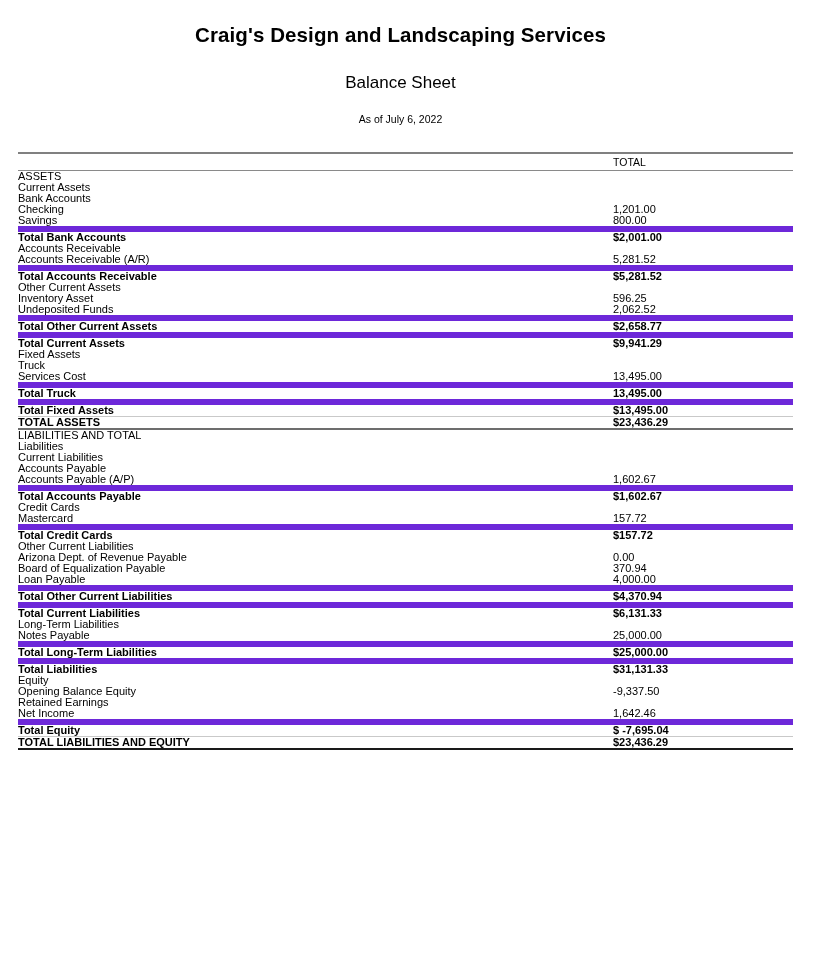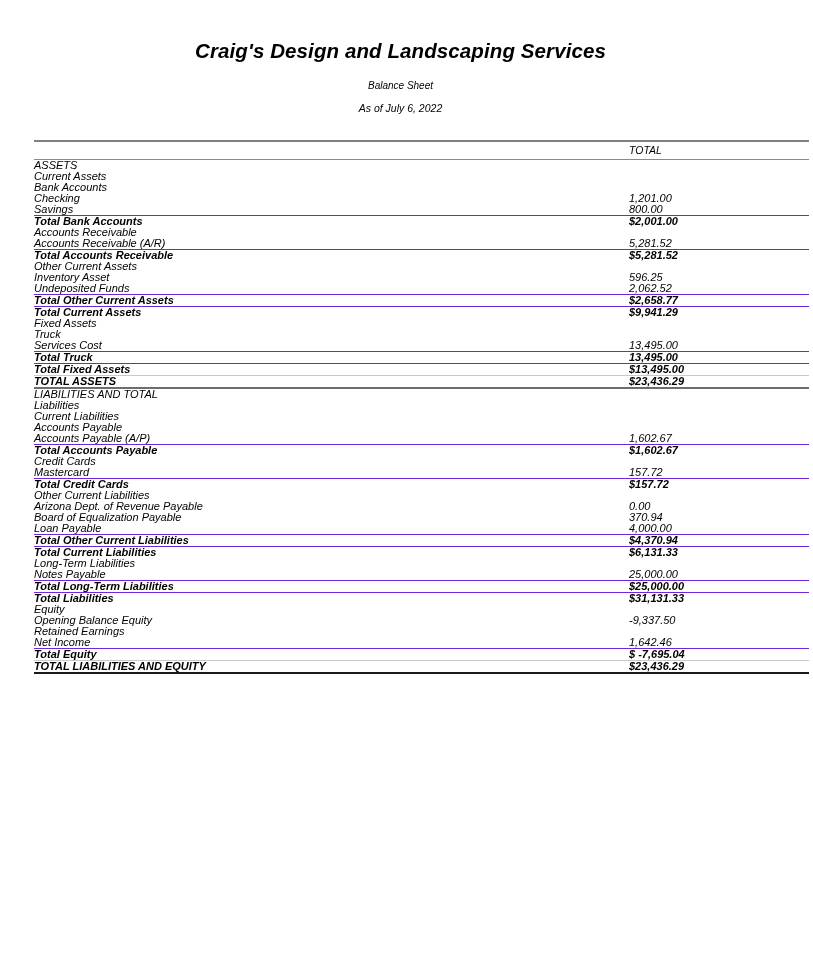--- a/index.html
+++ b/index.html
@@ -13,40 +13,39 @@
     font-family: "Liberation Sans", sans-serif;
     color: #000000;
     -webkit-font-smoothing: antialiased;
   }
 
   .page {
     width: 801px;
     height: 965px;
     position: relative;
     box-sizing: border-box;
-    padding: 16px;
-    font-style: italic;
+    padding: 0;
   }
 
   
   .report-header {
     text-align: center;
     padding-top: 23px;
   }
   .company-name {
     font-size: 20.5px;
     font-weight: bold;
     letter-spacing: 0.1px;
     line-height: 1.15;
     margin: 0;
   }
   .report-title {
-    font-size: 10px;
+    font-size: 17px;
     font-weight: normal;
-    margin: 0;
+    margin: 10px;
     padding-top: 17px;
     line-height: 1.1;
   }
   .report-period {
     font-size: 10.5px;
     font-weight: normal;
     margin: 0;
     padding-top: 12px;
     line-height: 1.1;
   }
@@ -97,21 +96,21 @@
   
   .lvl0 { padding-left: 3px; }
   .lvl1 { padding-left: 12px; }
   .lvl2 { padding-left: 20px; }
   .lvl3 { padding-left: 28px; }
   .lvl4 { padding-left: 36px; }
 
   
   tr.total-row td {
     font-weight: bold;
-    border-top: 1px solid #6d28d9;
+    border-top: 6px solid #6d28d9;
   }
   tr.grand-row td {
     font-weight: bold;
     border-top: 1px solid #c9c9c9;
   }
   tr.section-close td {
     border-bottom: 2px solid #6d6d6d;
   }
   tr.final-row td {
     font-weight: bold;

